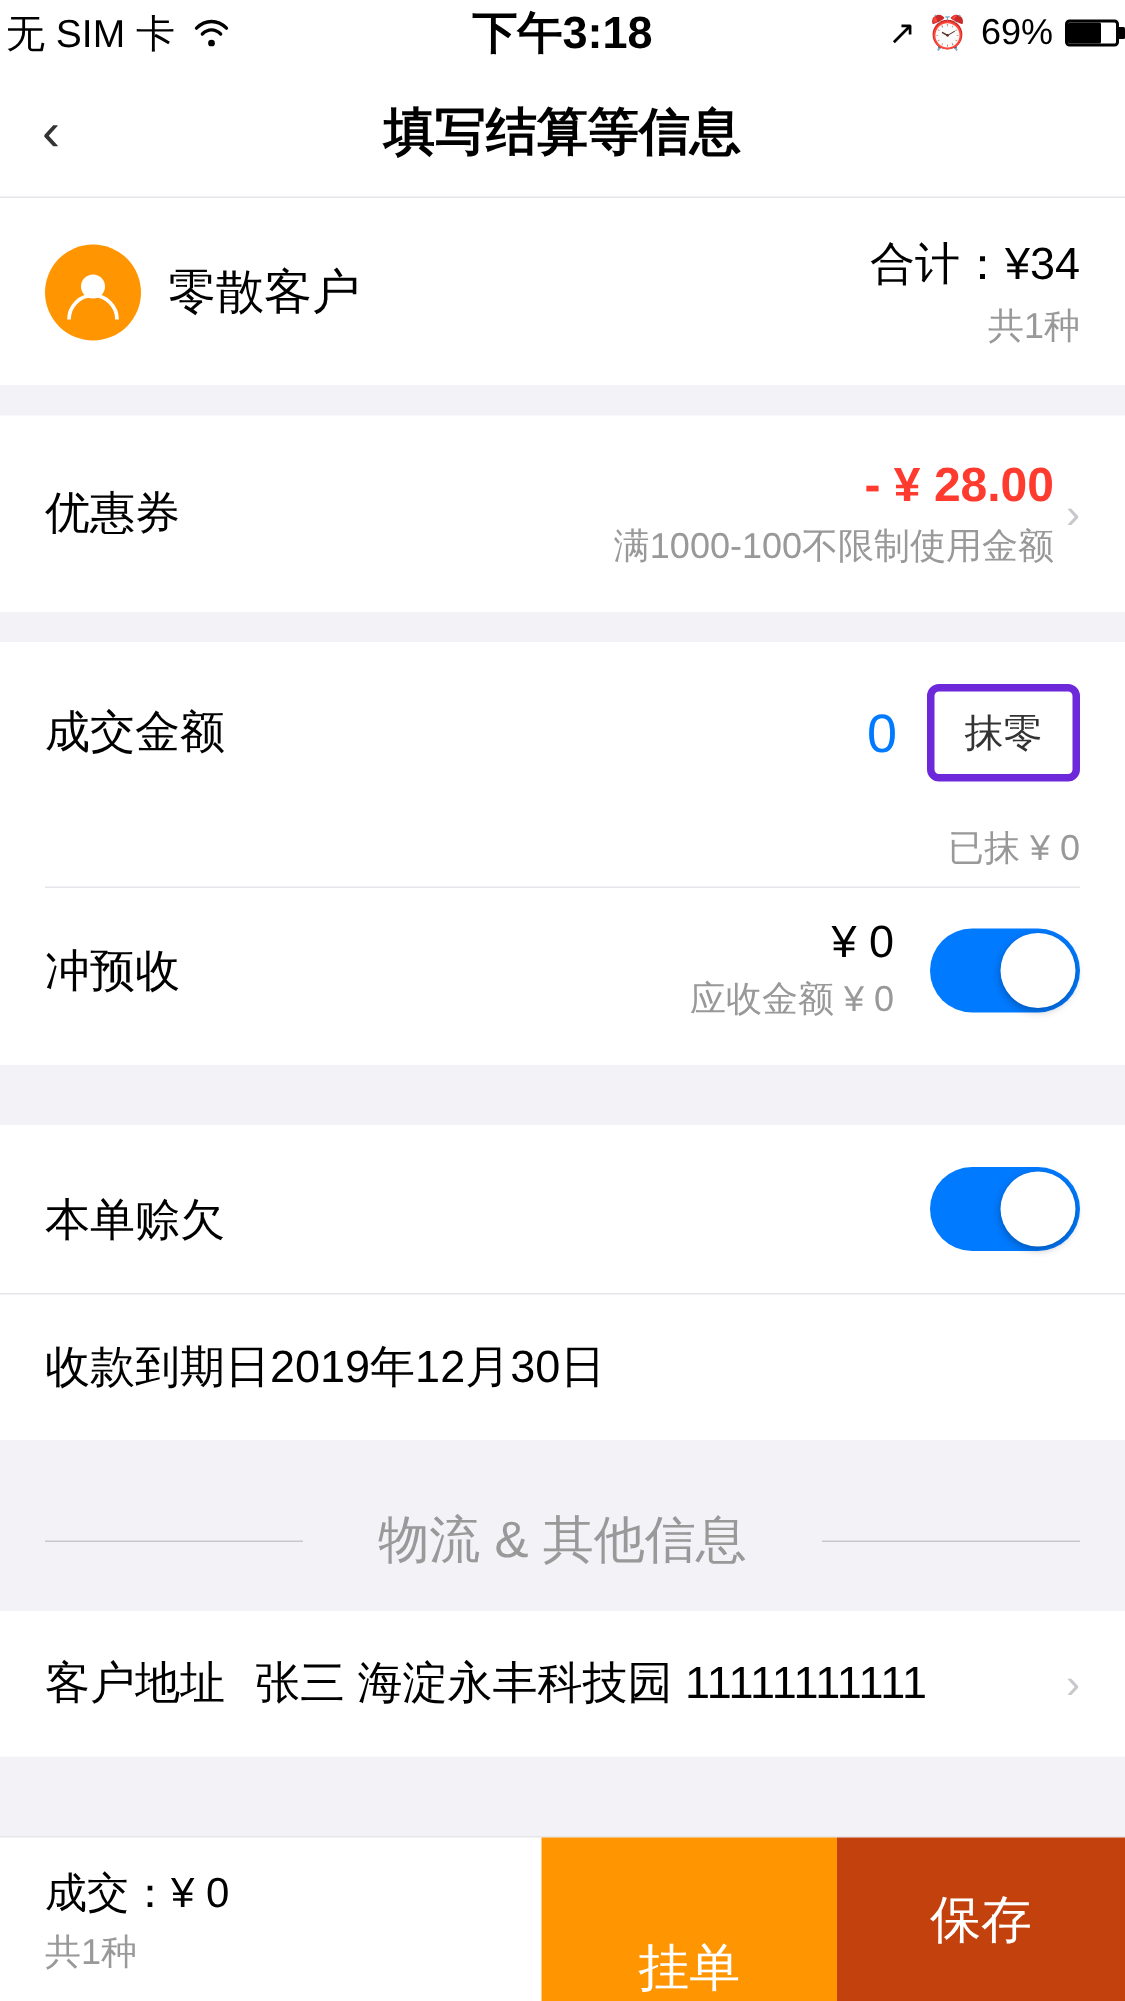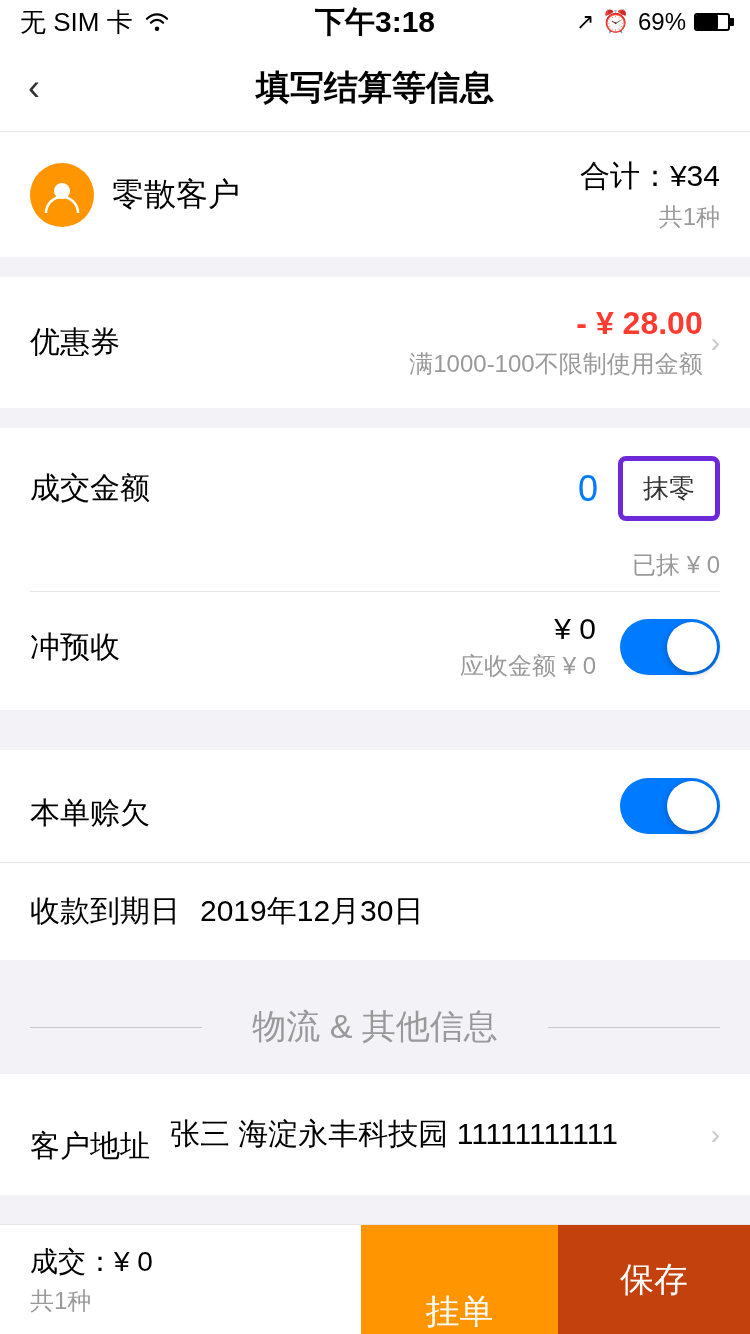--- a/index.html
+++ b/index.html
@@ -14,21 +14,21 @@
     }
 
     
     .status-bar {
       width: 750px;
       height: 44px;
       background: #fff;
       display: flex;
       align-items: center;
       justify-content: space-between;
-      padding: 0 20px;
+      padding: 0 4px;
       font-size: 28px;
       font-weight: 500;
     }
     .status-left {
       display: flex;
       align-items: center;
       gap: 10px;
       font-size: 26px;
     }
     .status-center {
@@ -275,21 +275,20 @@
 
     
     .due-date-section {
       background: #fff;
       padding: 28px 30px;
       border-top: 1px solid #e5e5ea;
     }
     .due-date-row {
       display: flex;
       align-items: center;
-      gap: 20px;
     }
     .due-date-label {
       font-size: 30px;
       color: #000;
     }
     .due-date-value {
       font-size: 30px;
       color: #000;
     }
 
@@ -323,21 +322,20 @@
       padding: 28px 30px;
       display: flex;
       align-items: center;
       justify-content: space-between;
     }
     .address-label {
       font-size: 30px;
       color: #000;
       flex-shrink: 0;
       margin-right: 20px;
-      margin-top: 24px;
     }
     .address-value {
       font-size: 30px;
       color: #000;
       flex: 1;
     }
 
     
     .bottom-bar {
       position: fixed;

